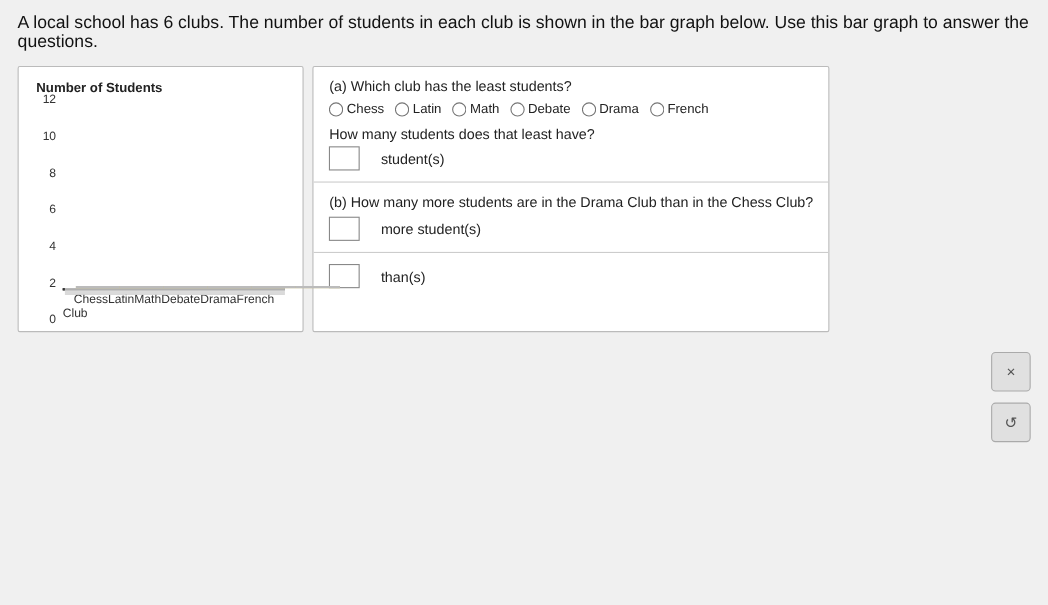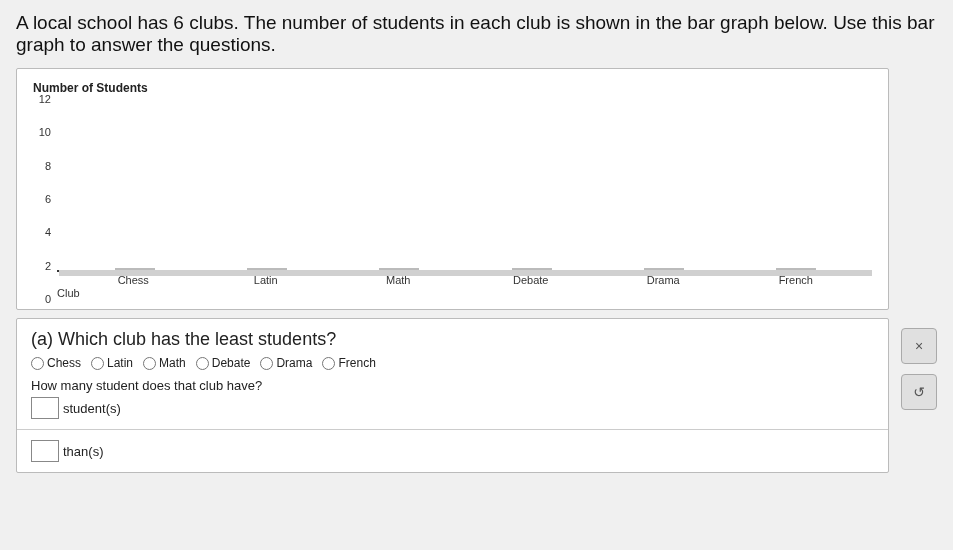--- a/index.html
+++ b/index.html
@@ -4,32 +4,31 @@
   <style>
     * { box-sizing: border-box; margin: 0; padding: 0; }
     body {
       font-family: Arial, sans-serif;
       font-size: 13px;
       background: #f0f0f0;
       padding: 12px 16px;
       color: #222;
     }
     .intro-text {
-      font-size: 19px;
+      font-size: 16px;
       margin-bottom: 12px;
       color: #111;
     }
     .content-wrapper {
       display: flex;
       gap: 12px;
       align-items: flex-start;
     }
     .left-panel {
       display: flex;
-      flex-direction: column;
       gap: 8px;
       flex: 1;
     }
     .chart-container {
       background: #fff;
       border: 1px solid #bbb;
       padding: 12px 16px 10px 16px;
       border-radius: 2px;
     }
     .chart-title {
@@ -122,21 +121,21 @@
       overflow: hidden;
     }
     .question-block {
       padding: 10px 14px;
       border-bottom: 1px solid #ccc;
     }
     .question-block:last-child {
       border-bottom: none;
     }
     .question-text {
-      font-size: 18px;
+      font-size: 13px;
       margin-bottom: 6px;
     }
     .radio-group {
       display: flex;
       gap: 10px;
       flex-wrap: wrap;
       font-size: 12px;
       margin-bottom: 8px;
       align-items: center;
     }
@@ -149,21 +148,21 @@
     .radio-option input[type="radio"] {
       margin: 0;
     }
     .sub-question {
       font-size: 13px;
       margin-bottom: 4px;
     }
     .input-line {
       display: flex;
       align-items: center;
-      gap: 4px;
+      gap: 19px;
       font-size: 13px;
     }
     .answer-input {
       width: 28px;
       height: 22px;
       border: 1px solid #888;
       font-size: 13px;
       text-align: center;
       padding: 1px 2px;
     }
@@ -274,27 +273,34 @@
           <label class="radio-option">
             <input type="radio" name="qa" value="Debate" style=""> Debate
           </label>
           <label class="radio-option">
             <input type="radio" name="qa" value="Drama" style=""> Drama
           </label>
           <label class="radio-option">
             <input type="radio" name="qa" value="French" style=""> French
           </label>
         </div>
-        <div class="sub-question">How many student does that club have?</div>
+        <div class="sub-question">How many students does that least have?</div>
         <div class="input-line">
           <input type="text" class="answer-input" value="" style="">
           <span>student(s)</span>
         </div>
       </div>
 
+      <div class="question-block">
+        <div class="question-text">(b) How many more students are in the Drama Club than in the Chess Club?</div>
+        <div class="input-line">
+          <input type="text" class="answer-input" value="" style="">
+          <span>more student(s)</span>
+        </div>
+      </div>
 
       <div class="question-block">
         <div class="input-line">
           <input type="text" class="answer-input" value="" style="">
           <span>than(s)</span>
         </div>
       </div>
     </div>
   </div>
 

